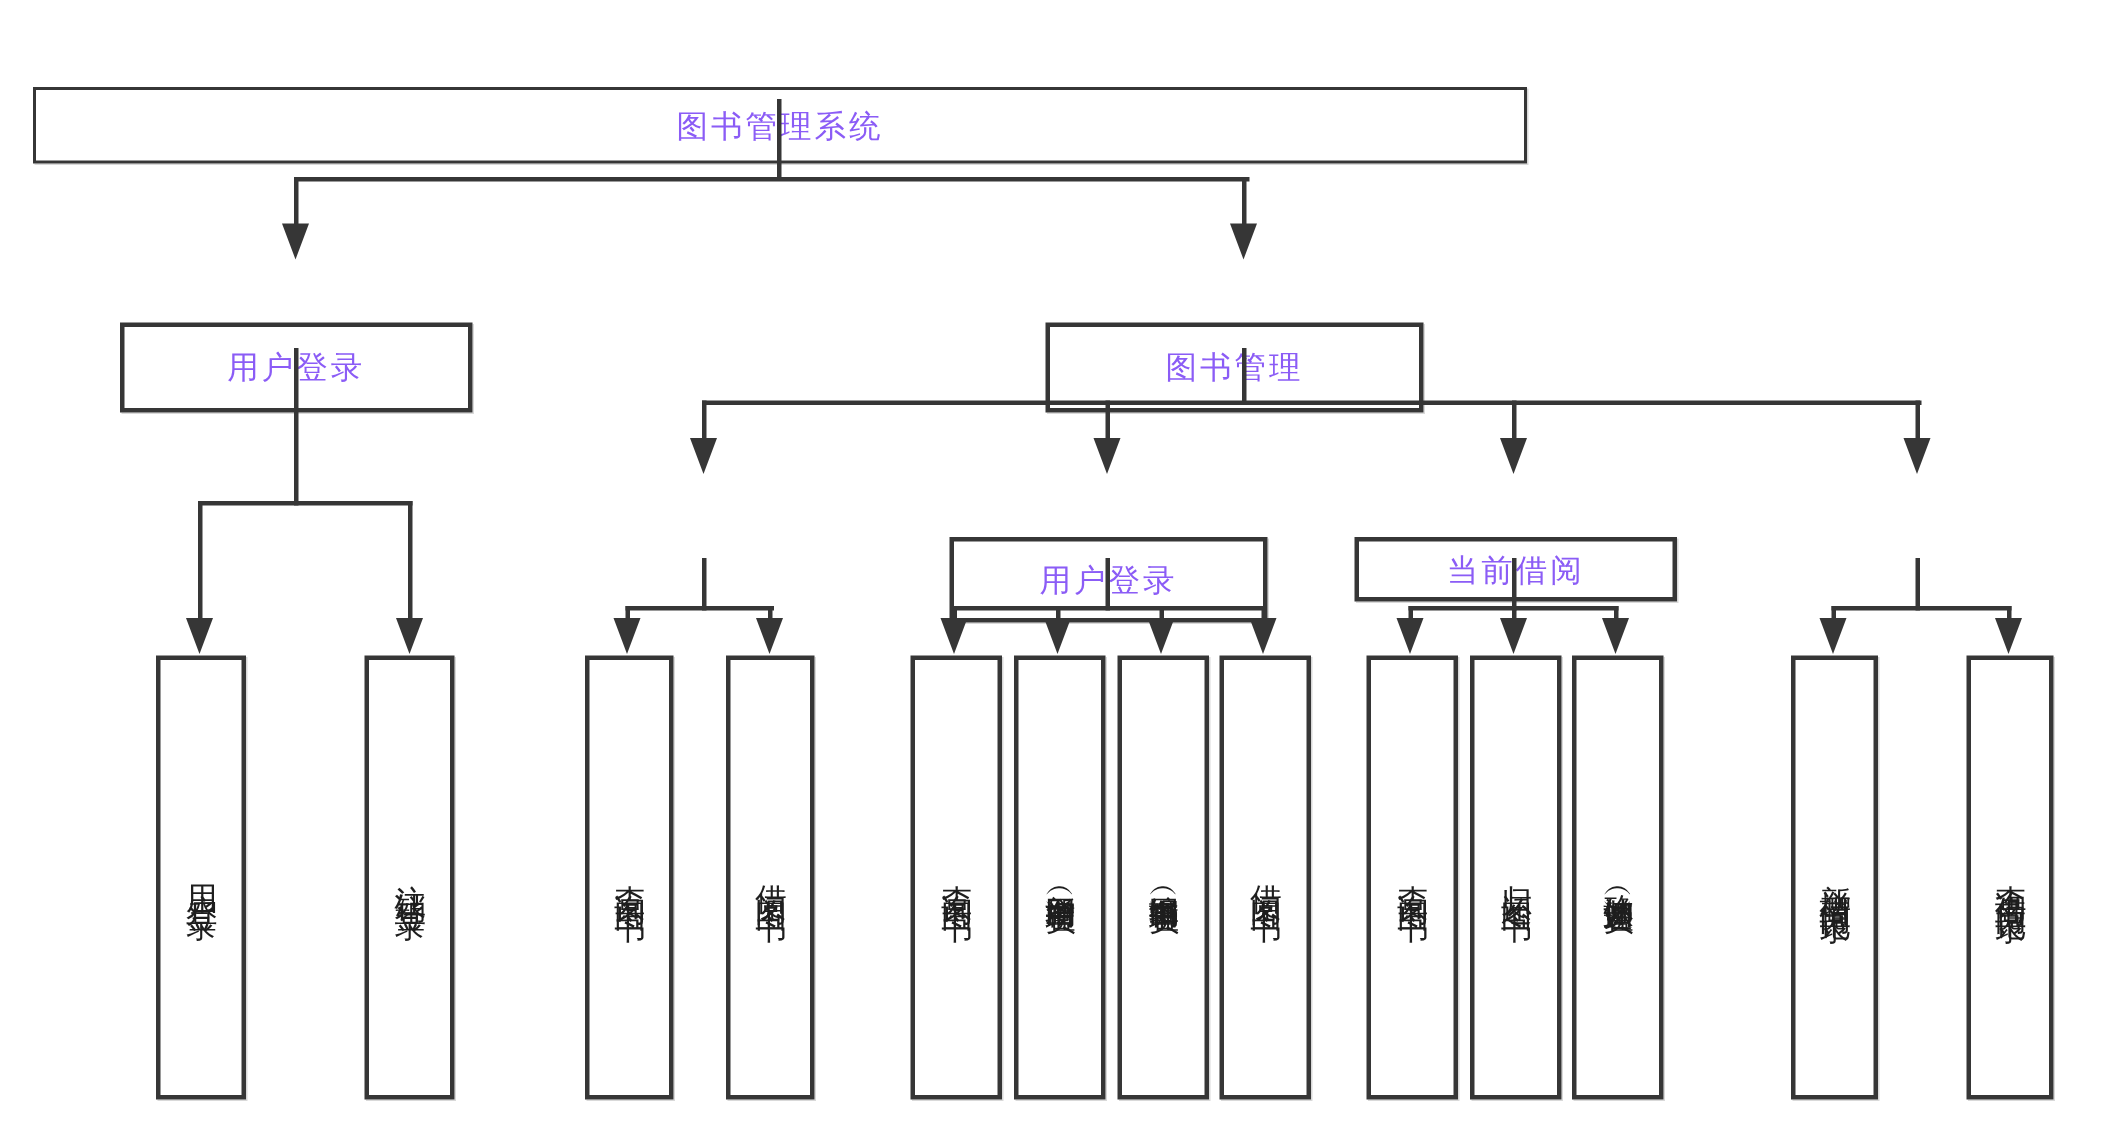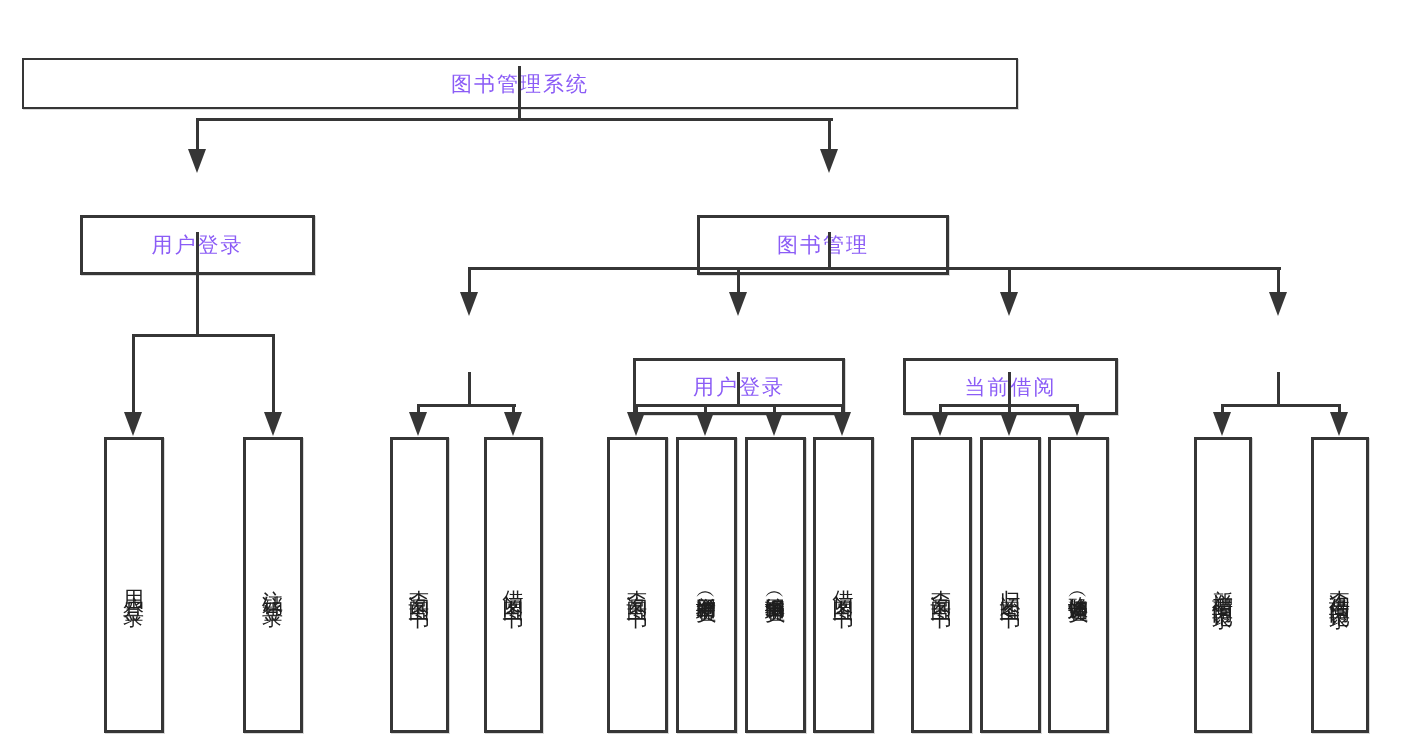--- a/index.html
+++ b/index.html
@@ -104,21 +104,21 @@
   <div class="vline" style="left:737px; top:267px; height:26px;"></div>
   <div class="arrowhead" style="left:729px; top:292px;"></div>
   <div class="vline" style="left:1008px; top:267px; height:26px;"></div>
   <div class="arrowhead" style="left:1000px; top:292px;"></div>
   <div class="vline" style="left:1277px; top:267px; height:26px;"></div>
   <div class="arrowhead" style="left:1269px; top:292px;"></div>
 
   <div class="node" style="left:633px; top:315px; width:212px; height:57px;">
     <span>用户登录</span>
   </div>
-  <div class="node" style="left:903px; top:315px; width:215px; height:57px;">
+  <div class="node" style="left:903px; top:315px; width:215px; height:43px;">
     <span>当前借阅</span>
   </div>
 
   <div class="vline" style="left:468px; top:372px; height:35px;"></div>
   <div class="hline" style="left:417px; top:404px; width:99px;"></div>
   <div class="vline" style="left:417px; top:404px; height:10px;"></div>
   <div class="arrowhead" style="left:409px; top:412px;"></div>
   <div class="vline" style="left:512px; top:404px; height:10px;"></div>
   <div class="arrowhead" style="left:504px; top:412px;"></div>
 

